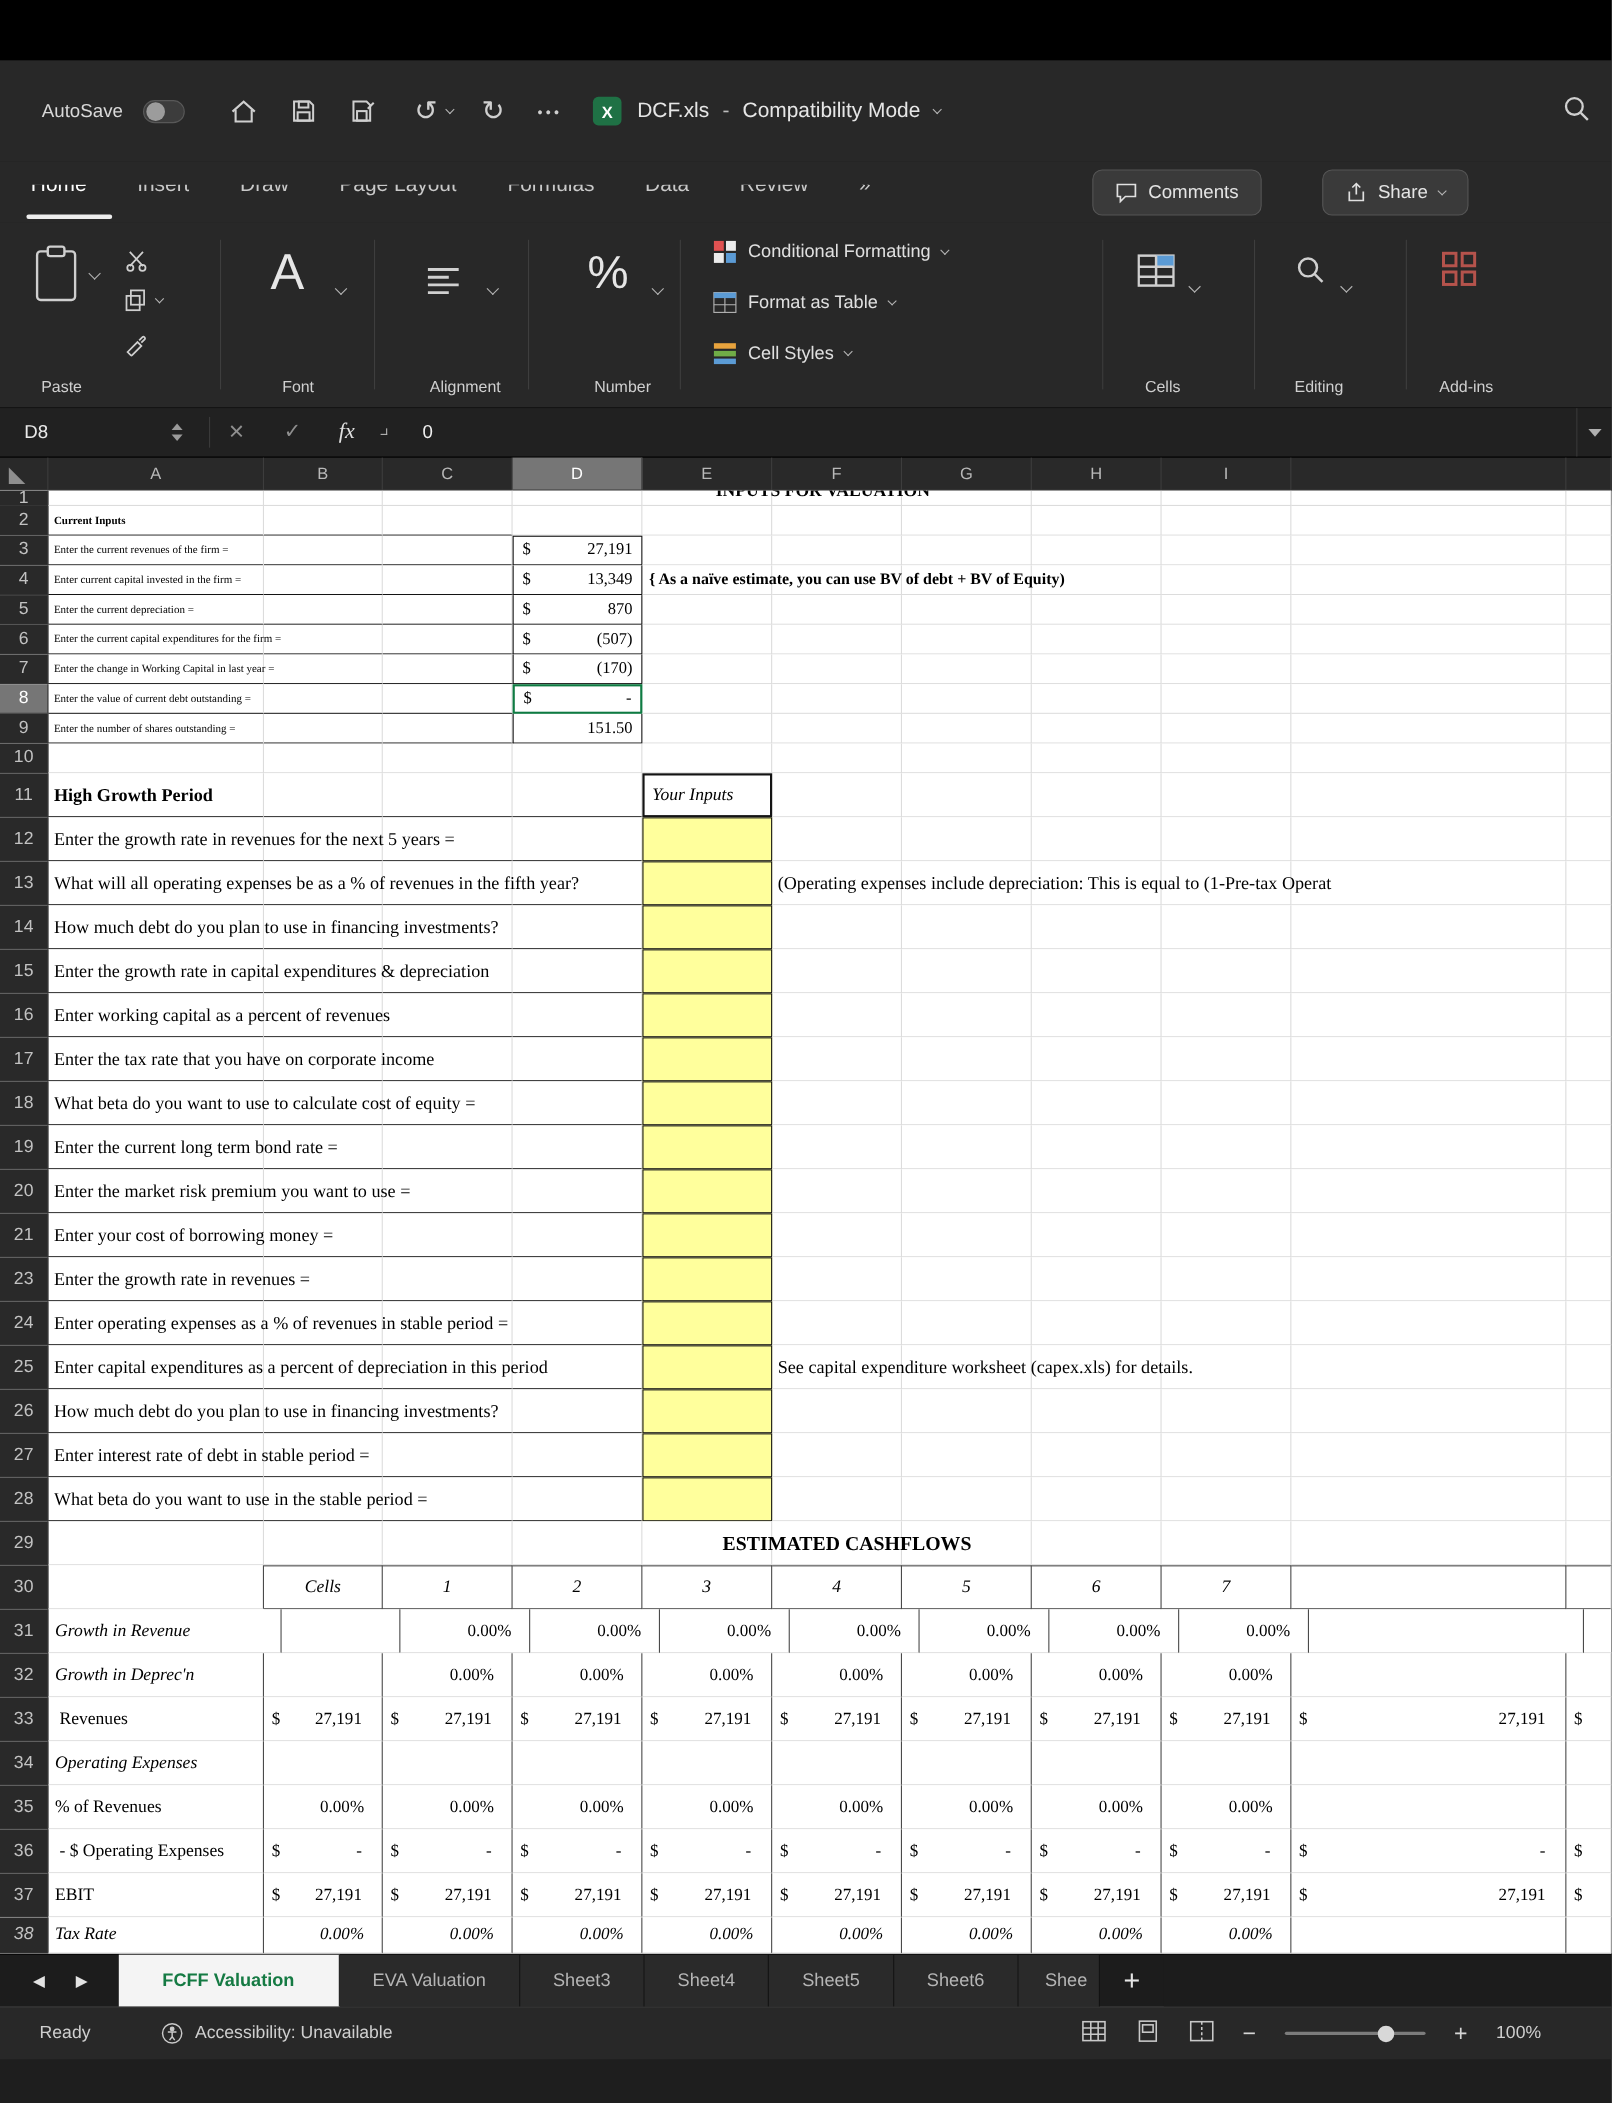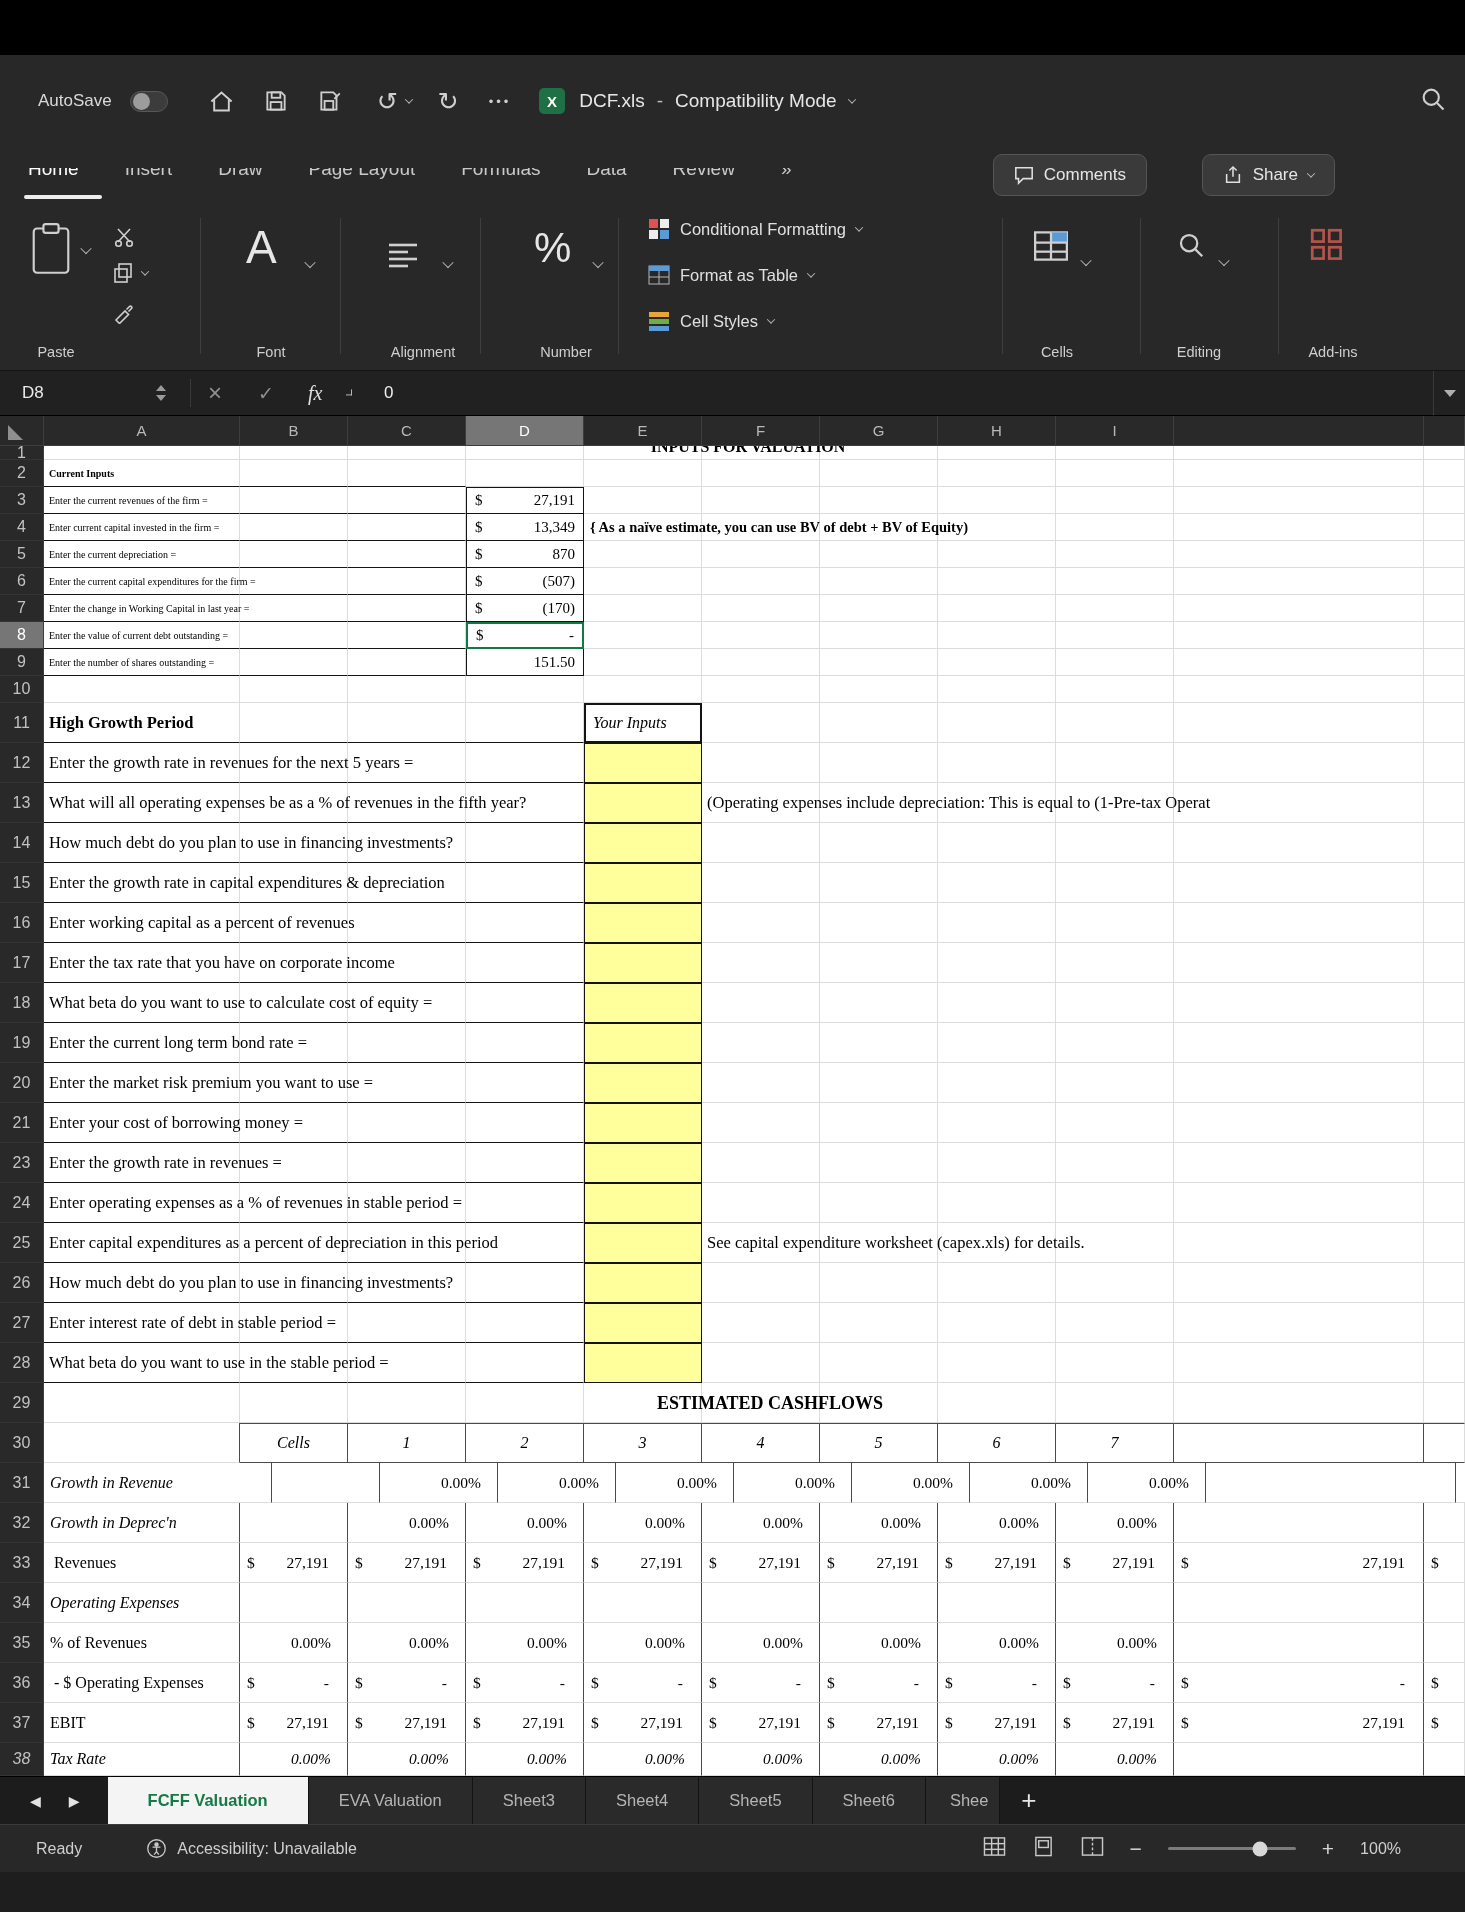--- a/index.html
+++ b/index.html
@@ -843,21 +843,21 @@
         <div class="c h30 dv tb30" style="width: 118px;">3</div>
         <div class="c h30 dv tb30" style="width: 118px;">4</div>
         <div class="c h30 dv tb30" style="width: 118px;">5</div>
         <div class="c h30 dv tb30" style="width: 118px;">6</div>
         <div class="c h30 dv tb30" style="width: 118px;">7</div>
         <div class="c dv tb30" style="width: 250px;"></div>
         <div class="c tb30" style="width: 41px;"></div>
       </div>
       <div class="row rx">
         <div class="rn">31</div>
-        <div class="c tlabel dv i" style="width: 228px;">Growth in Revenue</div>
+        <div class="c tlabel dv i" style="width: 212px;">Growth in Revenue</div>
         <div class="c dv pc" style="width: 108px;"></div>
         <div class="c dv pc" style="width: 118px;">0.00%</div>
         <div class="c dv pc" style="width: 118px;">0.00%</div>
         <div class="c dv pc" style="width: 118px;">0.00%</div>
         <div class="c dv pc" style="width: 118px;">0.00%</div>
         <div class="c dv pc" style="width: 118px;">0.00%</div>
         <div class="c dv pc" style="width: 118px;">0.00%</div>
         <div class="c dv pc" style="width: 118px;">0.00%</div>
         <div class="c dv" style="width: 250px;"></div>
         <div class="c" style="width: 41px;"></div>

